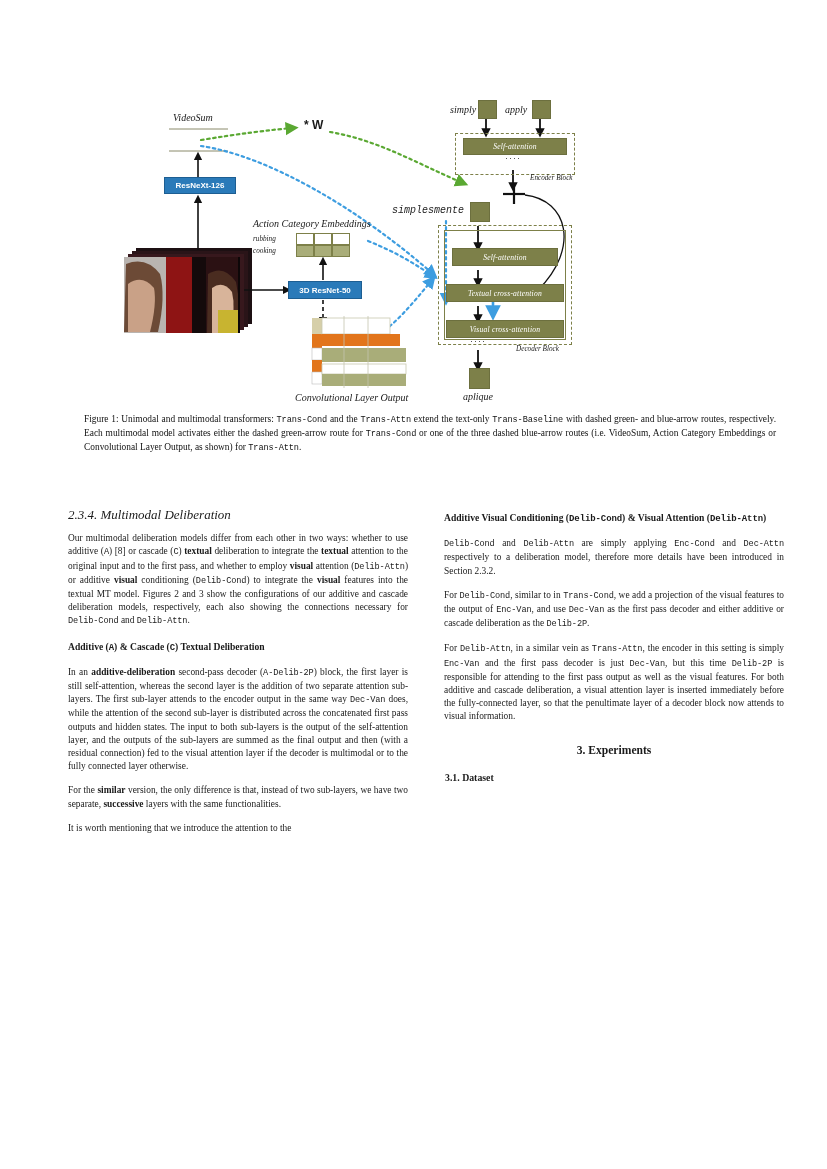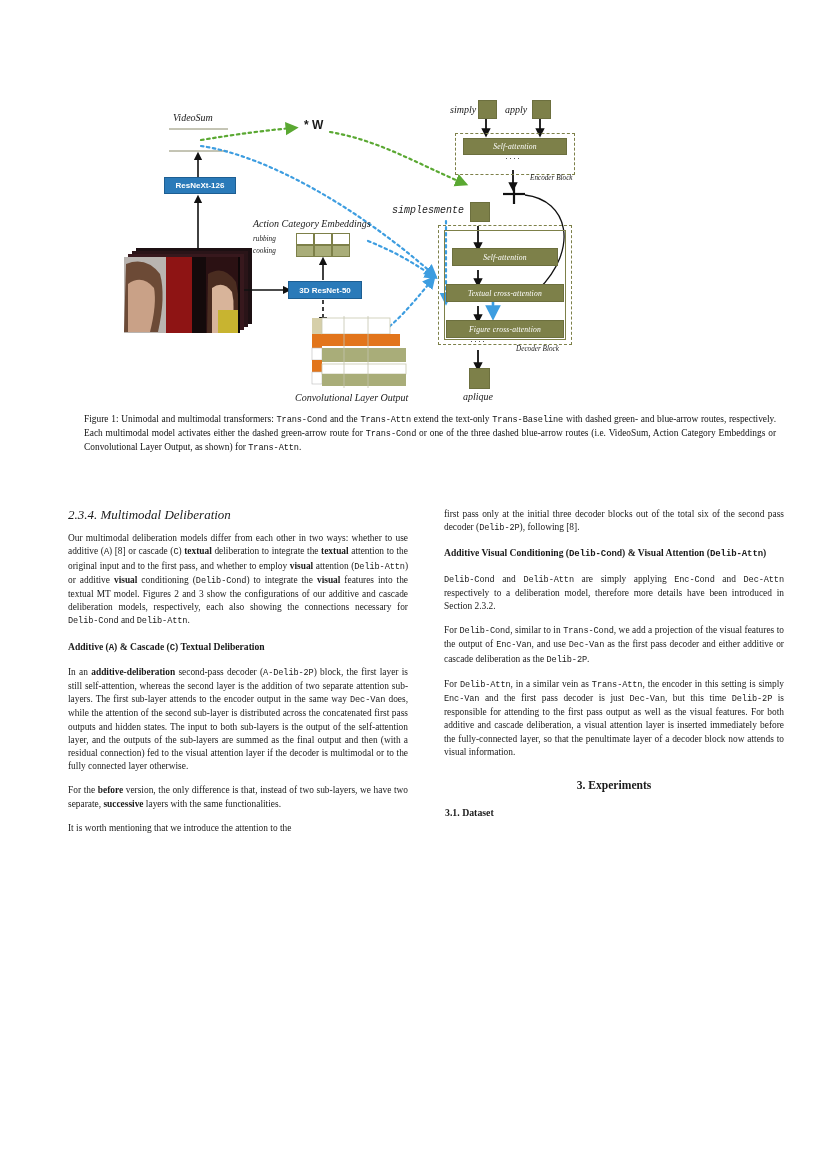--- a/index.html
+++ b/index.html
@@ -289,21 +289,21 @@
     <div class="dots" style="left:437px; top:76px;">····</div>
     <div class="fig-label small" style="left:462px; top:97px;">Encoder Block</div>
 
     <div class="fig-label" style="left:324px; top:127px;font-family:Liberation Mono, monospace;">simplesmente</div>
     <div class="olive-box" style="left:402px; top:124px; width:18px; height:18px;"></div>
 
     <div class="dash-frame" style="left:370px; top:147px; width:132px; height:118px;"></div>
     <div class="solid-frame" style="left:376px; top:152px; width:120px; height:108px;"></div>
     <div class="olive-bar" style="left:384px; top:170px; width:104px; height:16px;">Self-attention</div>
     <div class="olive-bar" style="left:378px; top:206px; width:116px; height:16px;">Textual  cross-attention</div>
-    <div class="olive-bar" style="left:378px; top:242px; width:116px; height:16px;">Figure  cross-attention</div>
+    <div class="olive-bar" style="left:378px; top:242px; width:116px; height:16px;">Visual  cross-attention</div>
     <div class="dots" style="left:402px; top:259px;">····</div>
     <div class="fig-label small" style="left:448px; top:268px;">Decoder Block</div>
 
     <div class="olive-box" style="left:401px; top:290px; width:19px; height:19px;"></div>
     <div class="fig-label" style="left:395px; top:313px;">aplique</div>
   </div>
 
   <div class="caption">
     <span>Figure 1: Unimodal and multimodal transformers: </span><span class="mono">Trans-Cond</span><span> and the </span><span class="mono">Trans-Attn</span><span> extend the text-only </span><span class="mono">Trans-Baseline</span><span> with dashed green- and blue-arrow routes, respectively. Each multimodal model activates either the dashed green-arrow route for </span><span class="mono">Trans-Cond</span><span> or one of the three dashed blue-arrow routes (i.e. VideoSum, Action Category Embeddings or Convolutional Layer Output, as shown) for </span><span class="mono">Trans-Attn</span><span>.</span>
   </div>
@@ -311,28 +311,27 @@
   <div class="col col-left">
 
     <div class="subsub-head">2.3.4.  Multimodal Deliberation</div>
 
     <p class="para"><span>Our multimodal deliberation models differ from each other in two ways: whether to use additive (</span><span class="mono">A</span><span>) [8] or cascade (</span><span class="mono">C</span><span>) </span><b>textual</b><span> deliberation to integrate the </span><b>textual</b><span> attention to the original input and to the first pass, and whether to employ </span><b>visual</b><span> attention (</span><span class="mono">Delib-Attn</span><span>) or additive </span><b>visual</b><span> conditioning (</span><span class="mono">Delib-Cond</span><span>) to integrate the </span><b>visual</b><span> features into the textual MT model. Figures 2 and 3 show the configurations of our additive and cascade deliberation models, respectively, each also showing the connections necessary for </span><span class="mono">Delib-Cond</span><span> and </span><span class="mono">Delib-Attn</span><span>.</span></p>
 
     <div class="bold-head"><span>Additive (</span><span class="mono">A</span><span>) &amp; Cascade (</span><span class="mono">C</span><span>) Textual Deliberation</span></div>
 
     <p class="para"><span>In an </span><b>additive-deliberation</b><span> second-pass decoder (</span><span class="mono">A-Delib-2P</span><span>) block, the first layer is still self-attention, whereas the second layer is the addition of two separate attention sub-layers. The first sub-layer attends to the encoder output in the same way </span><span class="mono">Dec-Van</span><span> does, while the attention of the second sub-layer is distributed across the concatenated first pass outputs and hidden states. The input to both sub-layers is the output of the self-attention layer, and the outputs of the sub-layers are summed as the final output and then (with a residual connection) fed to the visual attention layer if the decoder is multimodal or to the fully connected layer otherwise.</span></p>
 
-    <p class="para"><span>For the </span><b>before</b><span> version, the only difference is that, instead of two sub-layers, we have two separate, </span><b>successive</b><span> layers with the same functionalities.</span></p>
+    <p class="para"><span>For the </span><b>similar</b><span> version, the only difference is that, instead of two sub-layers, we have two separate, </span><b>successive</b><span> layers with the same functionalities.</span></p>
 
     <p class="para">It is worth mentioning that we introduce the attention to the</p>
   </div>
 
   <div class="col col-right">
 
-    <p class="para"><span>first pass only at the initial three decoder blocks out of the total six of the second pass decoder (</span><span class="mono">Delib-2P</span><span>), following [8].</span></p>
 
     <div class="bold-head"><span>Additive Visual Conditioning (</span><span class="mono">Delib-Cond</span><span>) &amp; Visual Attention (</span><span class="mono">Delib-Attn</span><span>)</span></div>
 
     <p class="para"><span class="mono">Delib-Cond</span><span> and </span><span class="mono">Delib-Attn</span><span> are simply applying </span><span class="mono">Enc-Cond</span><span> and </span><span class="mono">Dec-Attn</span><span> respectively to a deliberation model, therefore more details have been introduced in Section 2.3.2.</span></p>
 
     <p class="para"><span>For </span><span class="mono">Delib-Cond</span><span>, similar to in </span><span class="mono">Trans-Cond</span><span>, we add a projection of the visual features to the output of </span><span class="mono">Enc-Van</span><span>, and use </span><span class="mono">Dec-Van</span><span> as the first pass decoder and either additive or cascade deliberation as the </span><span class="mono">Delib-2P</span><span>.</span></p>
 
     <p class="para"><span>For </span><span class="mono">Delib-Attn</span><span>, in a similar vein as </span><span class="mono">Trans-Attn</span><span>, the encoder in this setting is simply </span><span class="mono">Enc-Van</span><span> and the first pass decoder is just </span><span class="mono">Dec-Van</span><span>, but this time </span><span class="mono">Delib-2P</span><span> is responsible for attending to the first pass output as well as the visual features. For both additive and cascade deliberation, a visual attention layer is inserted immediately before the fully-connected layer, so that the penultimate layer of a decoder block now attends to visual information.</span></p>
 
     <div class="sec-head">3.  Experiments</div>

